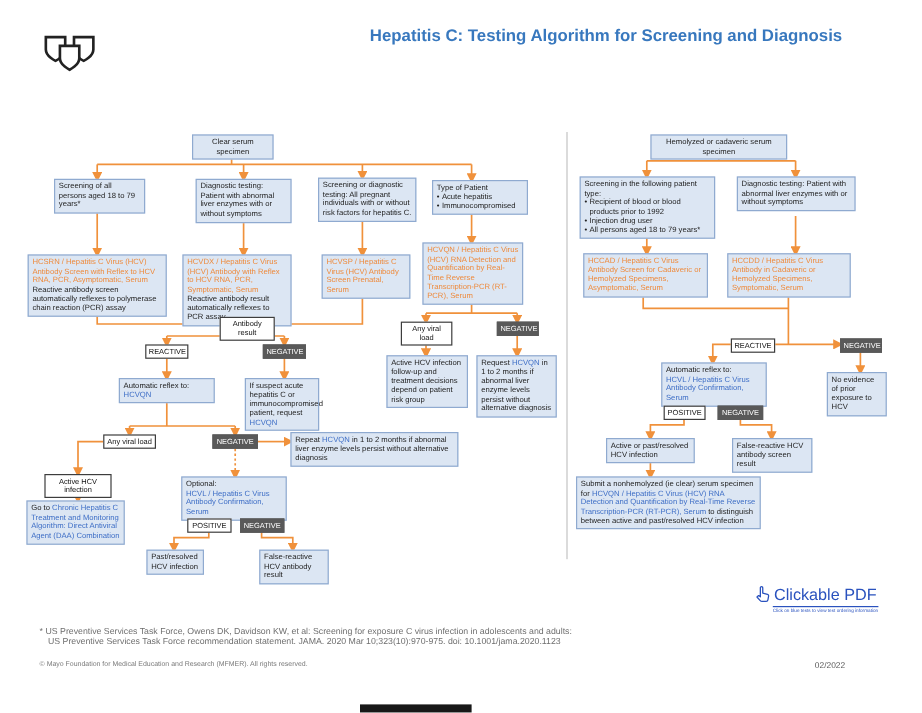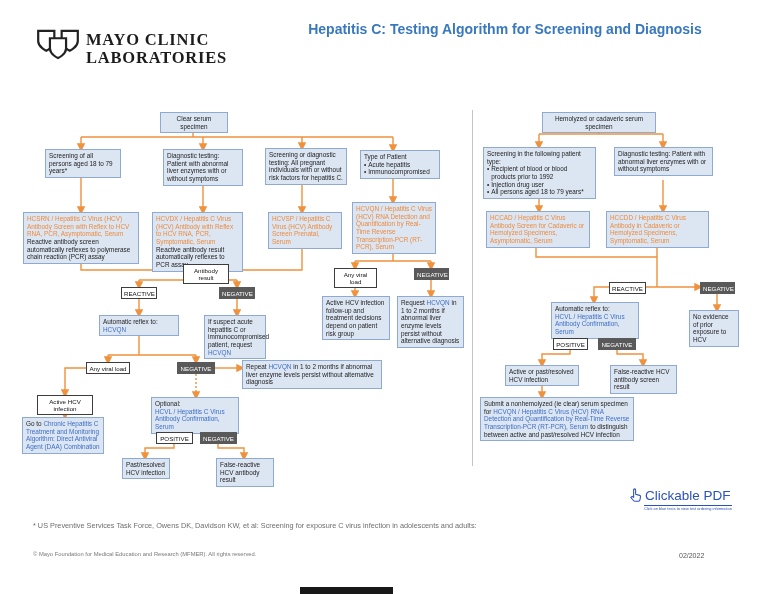--- a/index.html
+++ b/index.html
@@ -39,24 +39,20 @@
 
 <div class="page">
 
   <svg style="position:absolute;left:36px;top:27px;" width="44" height="46" viewBox="0 0 60 60">
     <g fill="#fff" stroke="#222" stroke-width="3">
       <path d="M3,4 H25 V18 C25,26 14,31 14,31 C14,31 3,26 3,18 Z"></path>
       <path d="M35,4 H57 V18 C57,26 46,31 46,31 C46,31 35,26 35,18 Z"></path>
       <path d="M19,14 H41 V28 C41,36 30,41 30,41 C30,41 19,36 19,28 Z"></path>
     </g>
   </svg>
-  <div class="brand">
-    <div>MAYO CLINIC</div>
-    <div>LABORATORIES</div>
-  </div>
   <div class="title">Hepatitis C: Testing Algorithm for Screening and Diagnosis</div>
 
   <div class="divider"></div>
 
   <svg class="connectors" width="768" height="594" viewBox="0 0 768 594">
     <defs>
       <marker id="ah" viewBox="0 0 6 6" refX="0.5" refY="3" markerWidth="6" markerHeight="6" orient="auto">
         <path d="M0,0 L6,3 L0,6 Z" fill="#F0913B"></path>
       </marker>
     </defs>
@@ -238,20 +234,21 @@
   <div class="n blue" style="left:505px;top:365px;width:74px;">Active or past/resolved HCV infection</div>
 
   <div class="n blue" style="left:610px;top:365px;width:67px;">False-reactive HCV antibody screen result</div>
 
   <div class="n blue" style="left:480px;top:397px;width:154px;">
     <span>Submit a nonhemolyzed (ie clear) serum specimen for </span><span class="bl-link">HCVQN / Hepatitis C Virus (HCV) RNA Detection and Quantification by Real-Time Reverse Transcription-PCR (RT-PCR), Serum</span><span> to distinguish between active and past/resolved HCV infection</span>
   </div>
 
   <div class="note">
     <div>* US Preventive Services Task Force, Owens DK, Davidson KW, et al: Screening for exposure C virus infection in adolescents and adults:</div>
+    <div style="padding-left:7px;">US Preventive Services Task Force recommendation statement. JAMA. 2020 Mar 10;323(10):970-975. doi: 10.1001/jama.2020.1123</div>
   </div>
 
   <div class="copy">© Mayo Foundation for Medical Education and Research (MFMER). All rights reserved.</div>
 
   <div class="cpdf">
     <div class="cpdf-main">
       <svg width="15" height="17" viewBox="0 0 24 26" style="margin-right:2px;">
         <path d="M9 14 V4 a1.6 1.6 0 0 1 3.2 0 v7 l6.3 1.8 c1.1 .3 1.7 1.2 1.5 2.3 l-.9 5 c-.2 1.1-1.2 2-2.3 2 h-5.6 c-.9 0-1.8-.4-2.4-1.1 L4.5 16.2 6.6 14.3 9 16 Z" fill="none" stroke="#2a52be" stroke-width="1.7" stroke-linejoin="round"></path>
       </svg>
       <span>Clickable PDF</span>

